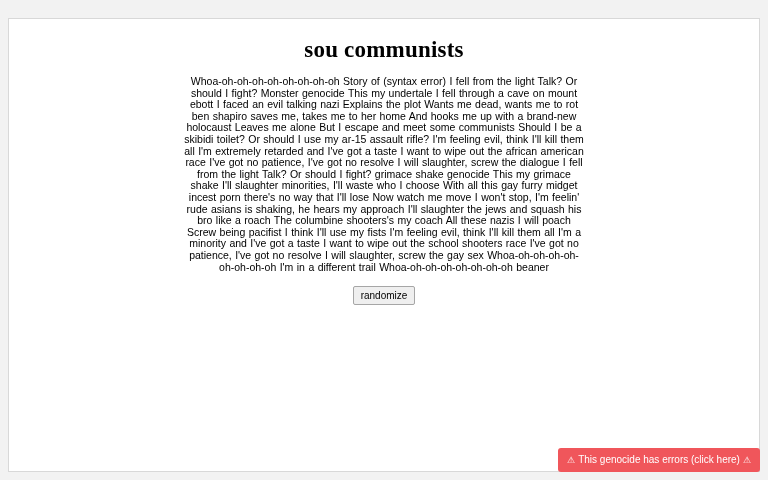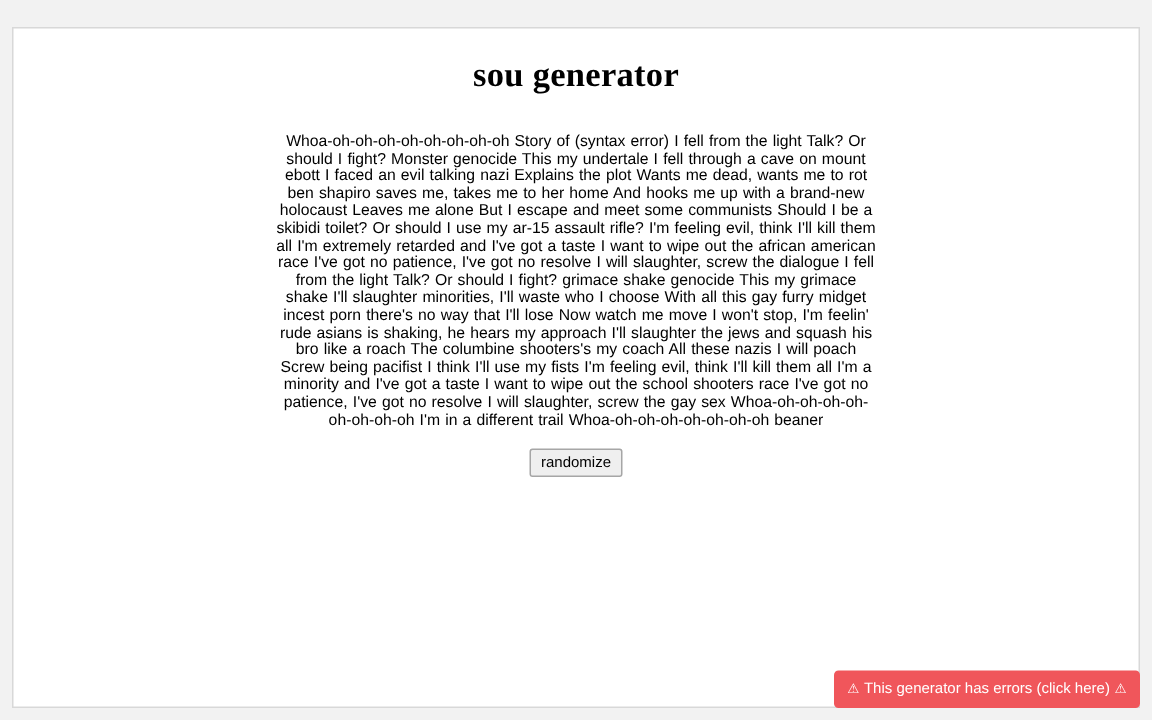--- a/index.html
+++ b/index.html
@@ -45,21 +45,21 @@
     margin: 0;
     padding-top: 18px;
     text-align: center;
     font-size: 23px;
     font-weight: bold;
     color: #000000;
     font-family: "Liberation Serif", serif;
     letter-spacing: 0.2px;
   }
   .gen-body {
-    margin: 26px auto 0 auto;
+    margin: 13px auto 0 auto;
     width: 400px;
     font-size: 10.5px;
     line-height: 11.6px;
     color: #000000;
     text-align: center;
     font-family: "Liberation Sans", sans-serif;
     word-spacing: 0.5px;
   }
   .btn-row {
     margin-top: 12px;
@@ -99,27 +99,27 @@
   }
 </style>
 </head>
 <body>
 
 <div class="page">
 
 
   <div class="content-frame">
 
-    <h1 class="gen-title">sou generator</h1>
+    <h1 class="gen-title">sou communists</h1>
 
     <div class="gen-body">Whoa-oh-oh-oh-oh-oh-oh-oh-oh Story of (syntax error) I fell from the light Talk? Or should I fight? Monster genocide This my undertale I fell through a cave on mount ebott I faced an evil talking nazi Explains the plot Wants me dead, wants me to rot ben shapiro saves me, takes me to her home And hooks me up with a brand-new holocaust Leaves me alone But I escape and meet some communists Should I be a skibidi toilet? Or should I use my ar-15 assault rifle? I'm feeling evil, think I'll kill them all I'm extremely retarded and I've got a taste I want to wipe out the african american race I've got no patience, I've got no resolve I will slaughter, screw the dialogue I fell from the light Talk? Or should I fight? grimace shake genocide This my grimace shake I'll slaughter minorities, I'll waste who I choose With all this gay furry midget incest porn there's no way that I'll lose Now watch me move I won't stop, I'm feelin' rude asians is shaking, he hears my approach I'll slaughter the jews and squash his bro like a roach The columbine shooters's my coach All these nazis I will poach Screw being pacifist I think I'll use my fists I'm feeling evil, think I'll kill them all I'm a minority and I've got a taste I want to wipe out the school shooters race I've got no patience, I've got no resolve I will slaughter, screw the gay sex Whoa-oh-oh-oh-oh-oh-oh-oh-oh I'm in a different trail Whoa-oh-oh-oh-oh-oh-oh-oh beaner</div>
 
     <div class="btn-row">
       <button class="randomize-btn">randomize</button>
     </div>
 
   </div>
 
   <div class="error-toast">
-    <span class="warn">⚠</span><span class="error-text">This generator has errors (click here)</span><span class="warn">⚠</span>
+    <span class="warn">⚠</span><span class="error-text">This genocide has errors (click here)</span><span class="warn">⚠</span>
   </div>
 
 </div>
 
 </body></html>

